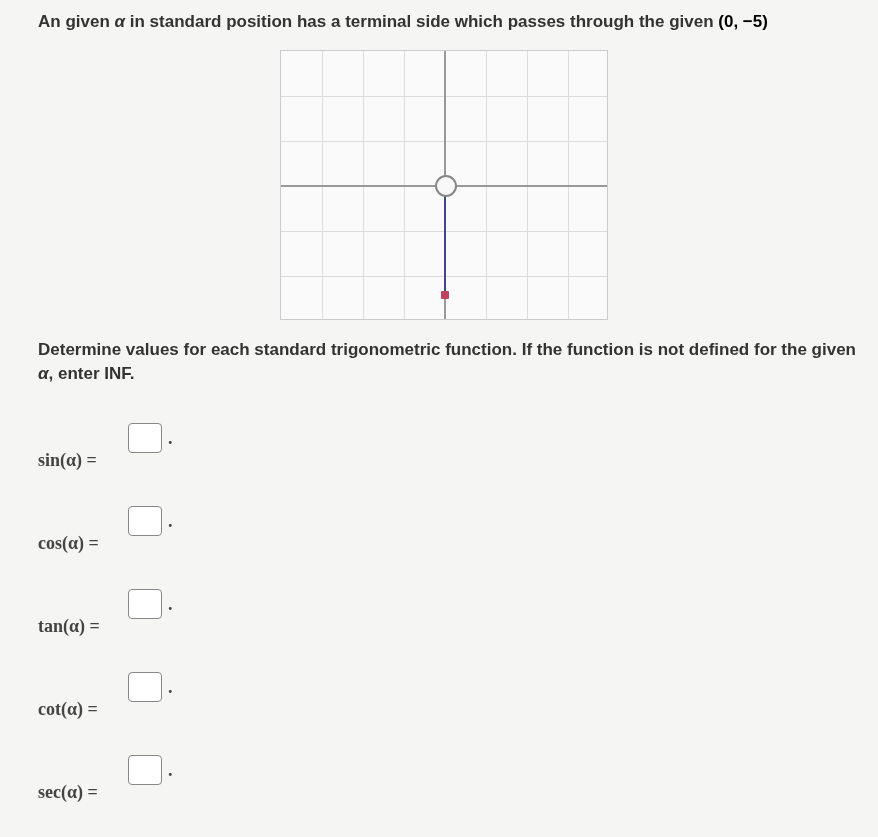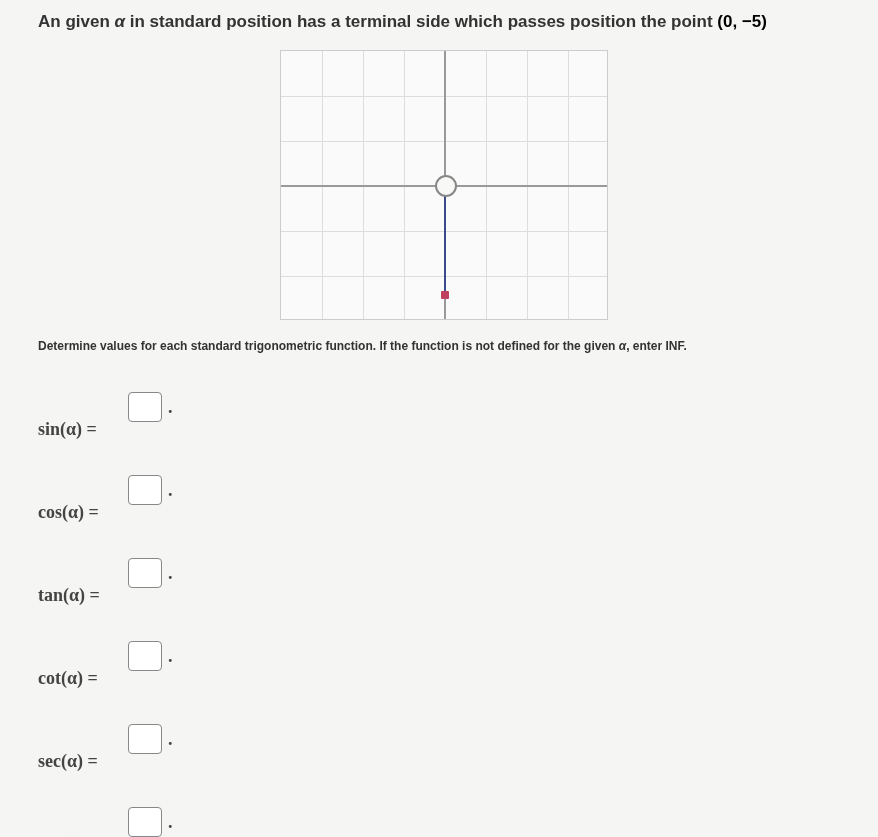--- a/index.html
+++ b/index.html
@@ -56,21 +56,21 @@
     .point-marker {
       position: absolute;
       left: 160px;
       top: 240px;
       width: 8px;
       height: 8px;
       background: #c04060;
       border-radius: 1px;
     }
     .instructions {
-      font-size: 12px;
+      font-size: 17px;
       font-weight: bold;
       color: #333;
       margin: 10px 0 20px 8px;
       line-height: 1.4;
     }
     .eq-row {
       display: flex;
       align-items: center;
       margin: 18px 0 18px 8px;
       font-size: 18px;
@@ -85,21 +85,21 @@
       border-radius: 4px;
       background: #fff;
       margin: 0 4px;
     }
     .period { margin-left: 2px; }
   </style>
 </head>
 <body>
 
 <div class="intro">
-  <span>An given </span><span class="italic">α</span><span> in standard position has a terminal side which passes position the point </span><span class="faded">(0, −5)</span>
+  <span>An given </span><span class="italic">α</span><span> in standard position has a terminal side which passes through the given </span><span class="faded">(0, −5)</span>
 </div>
 
 <div class="graph-container">
   <div class="graph">
     <div class="grid-line" style="left:41px;top:0;width:1px;height:100%"></div>
     <div class="grid-line" style="left:82px;top:0;width:1px;height:100%"></div>
     <div class="grid-line" style="left:123px;top:0;width:1px;height:100%"></div>
     <div class="grid-line" style="left:205px;top:0;width:1px;height:100%"></div>
     <div class="grid-line" style="left:246px;top:0;width:1px;height:100%"></div>
     <div class="grid-line" style="left:287px;top:0;width:1px;height:100%"></div>

